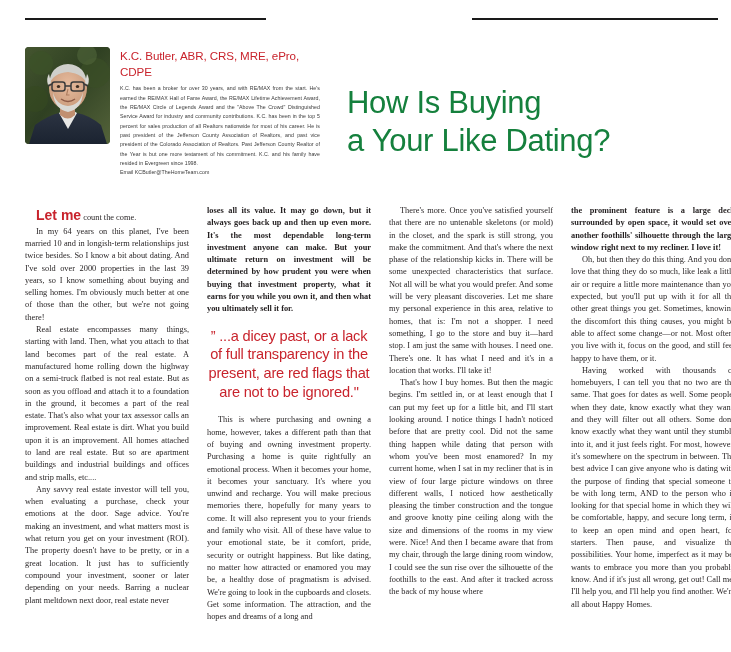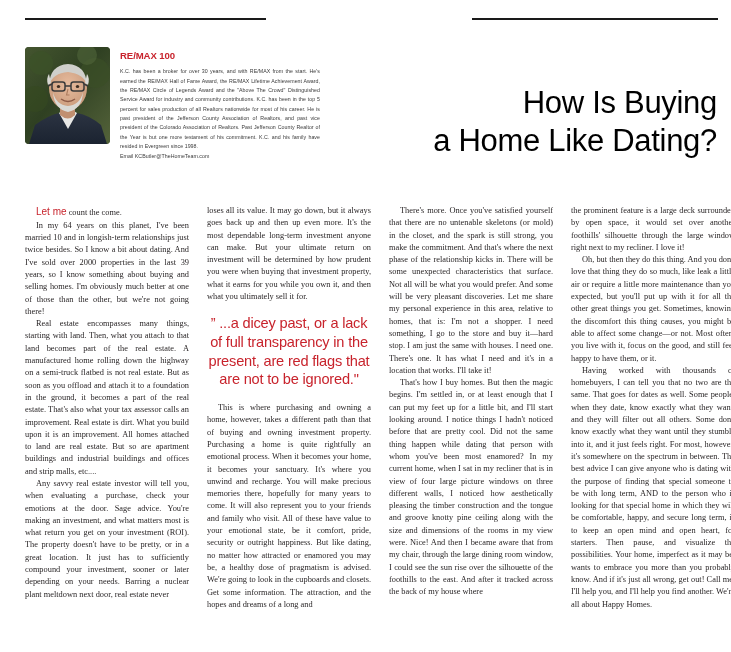--- a/index.html
+++ b/index.html
@@ -91,22 +91,22 @@
     color: #3a3a3a;
     letter-spacing: 0.04px;
   }
 
   
   .headline {
     position: absolute;
     right: 14px;
     top: 84px;
     width: 370px;
-    text-align: right;
-    color: #000000;
+    text-align: left;
+    color: #15803d;
     font-family: "Liberation Sans", sans-serif;
     font-size: 31px;
     line-height: 1.22;
     letter-spacing: -0.3px;
   }
 
   
   .columns {
     position: absolute;
     left: 25px;
@@ -123,27 +123,27 @@
     margin: 0;
     font-size: 8.35px;
     line-height: 1.475;
     text-align: justify;
     text-justify: inter-word;
     text-indent: 11px;
     hyphens: auto;
     color: #231f20;
   }
   .col p.first { text-indent: 11px; }
-  .col p.cont  { text-indent: 0; }
+  .col p.cont  { text-indent: 0; font-weight: bold; }
 
   .leadin {
     color: #c8232c;
     font-family: "Liberation Sans", sans-serif;
-    font-weight: normal;
-    font-size: 10px;
+    font-weight: bold;
+    font-size: 14px;
     margin-top: 20px;
   }
 
   
   .pullquote {
     margin: 11px 0 13px 0;
     text-align: center;
     color: #c8232c;
     font-family: "Liberation Sans", sans-serif;
     font-size: 14.6px;
@@ -206,29 +206,29 @@
 
       <ellipse cx="33.5" cy="39.5" rx="1.7" ry="1.5" fill="#3b2d22"></ellipse>
       <ellipse cx="52.5" cy="39.5" rx="1.7" ry="1.5" fill="#3b2d22"></ellipse>
 
       <path d="M43 42 L41.5 48 L44.5 48" fill="none" stroke="#ad7d5f" stroke-width="1.1"></path>
       <path d="M36 52 Q43 57 50 52" fill="none" stroke="#8d5a46" stroke-width="1.4"></path>
     </svg>
   </div>
 
   <div class="byline-block">
-    <div class="brokerage">RE/MAX 100</div>
+    <div class="agent-name">K.C. Butler, ABR, CRS, MRE, ePro, CDPE</div>
     <div class="bio">K.C. has been a broker for over 30 years, and with RE/MAX from the start. He's earned the RE/MAX Hall of Fame Award, the RE/MAX Lifetime Achievement Award, the RE/MAX Circle of Legends Award and the "Above The Crowd" Distinguished Service Award for industry and community contributions. K.C. has been in the top 5 percent for sales production of all Realtors nationwide for most of his career. He is past president of the Jefferson County Association of Realtors, and past vice president of the Colorado Association of Realtors. Past Jefferson County Realtor of the Year is but one more testament of his commitment. K.C. and his family have resided in Evergreen since 1998.</div>
     <div class="bio-email">Email KCButler@TheHomeTeam.com</div>
   </div>
 </div>
 
 <div class="headline">
   <div>How Is Buying</div>
-  <div>a Home Like Dating?</div>
+  <div>a Your Like Dating?</div>
 </div>
 
 <div class="columns">
 
   <div class="col">
     <p class="first"><span class="leadin">Let me</span><span> count the come.</span></p>
     <p>In my 64 years on this planet, I've been married 10 and in longish-term relationships just twice besides. So I know a bit about dating. And I've sold over 2000 properties in the last 39 years, so I know something about buying and selling homes. I'm obviously much better at one of those than the other, but we're not going there!</p>
     <p>Real estate encompasses many things, starting with land. Then, what you attach to that land becomes part of the real estate. A manufactured home rolling down the highway on a semi-truck flatbed is not real estate. But as soon as you offload and attach it to a foundation in the ground, it becomes a part of the real estate. That's also what your tax assessor calls an improvement. Real estate is dirt. What you build upon it is an improvement. All homes attached to land are real estate. But so are apartment buildings and industrial buildings and offices and strip malls, etc....</p>
     <p>Any savvy real estate investor will tell you, when evaluating a purchase, check your emotions at the door. Sage advice. You're making an investment, and what matters most is what return you get on your investment (ROI). The property doesn't have to be pretty, or in a great location. It just has to sufficiently compound your investment, sooner or later depending on your needs. Barring a nuclear plant meltdown next door, real estate never</p>
   </div>

